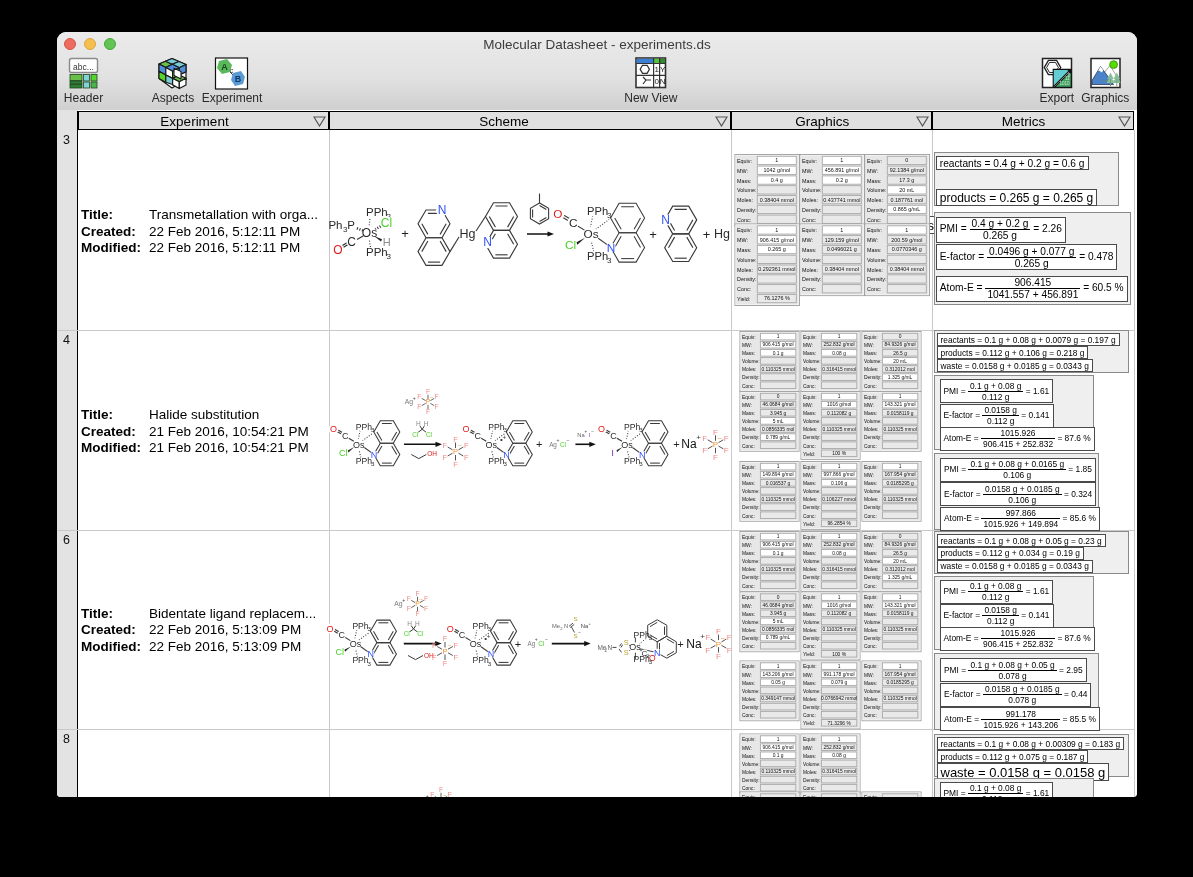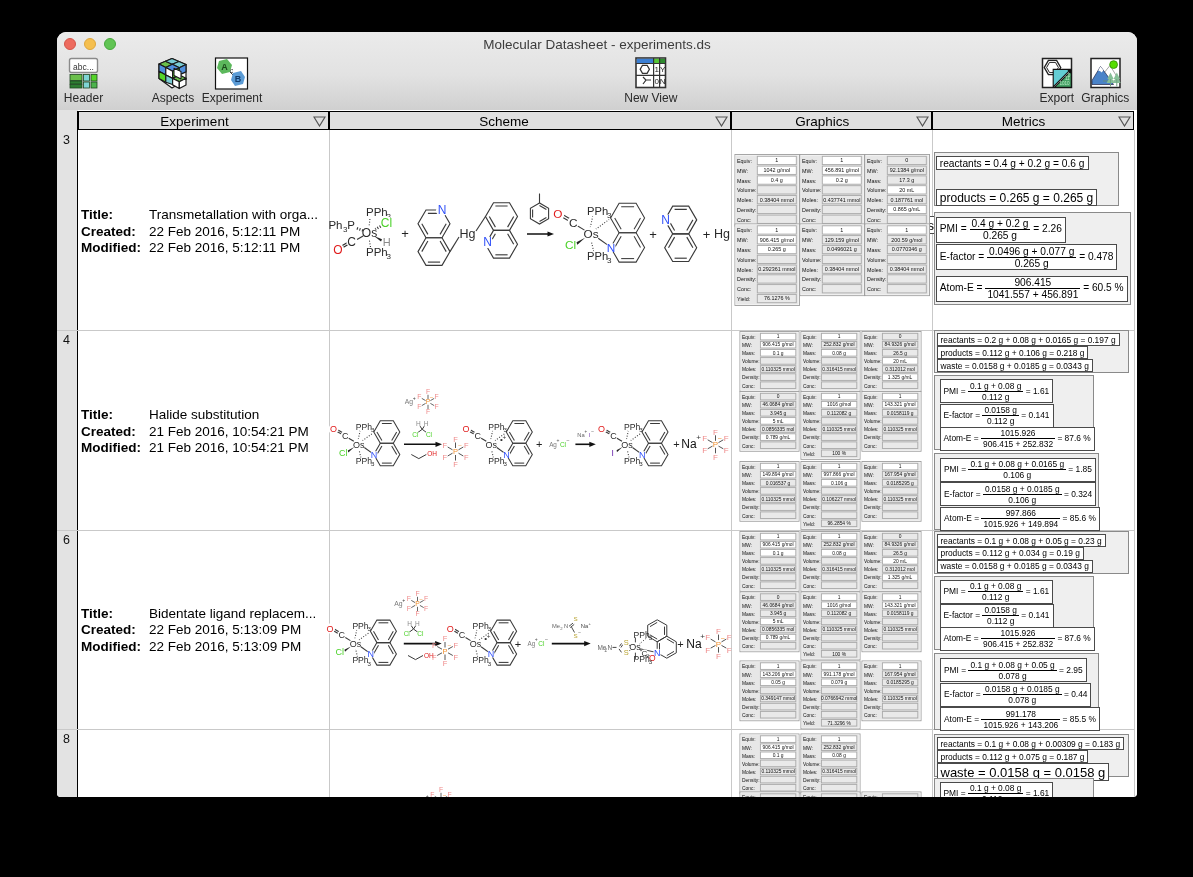--- a/index.html
+++ b/index.html
@@ -71,21 +71,21 @@
     <div style="position:absolute;left:92.0px;top:606.5px;font-size:13.5px;color:#000;font-weight:normal;white-space:nowrap;">22 Feb 2016, 5:13:09 PM</div>
     <div style="position:absolute;left:876.5px;top:119.5px;width:185.0px;height:54.5px;background:#efefef;border:1px solid #8a8a8a;box-sizing:border-box;"></div>
     <div style="position:absolute;left:878.8px;top:124.30000000000001px;background:#fff;border:1px solid #4a4a4a;padding:0.5px 3px;font-size:10.2px;color:#000;white-space:nowrap;">reactants = 0.4 g + 0.2 g = 0.6 g</div>
     <div style="position:absolute;left:878.8px;top:157px;background:#fff;border:1px solid #4a4a4a;padding:0.5px 3px;font-size:12px;color:#000;white-space:nowrap;">products = 0.265 g = 0.265 g</div>
     <div style="position:absolute;left:850px;top:156.3px;background:#fff;border:1px solid #4a4a4a;padding:0.5px 3px;font-size:13px;color:#000;white-space:nowrap;margin-top:28px;">waste = 0.0496 g + 0.077 g = 0.127 g</div>
     <div style="position:absolute;left:876.5px;top:179.5px;width:197.5px;height:93.0px;background:#efefef;border:1px solid #8a8a8a;box-sizing:border-box;"></div>
     <div style="position:absolute;left:878.8px;top:184.7px;background:#fff;border:1px solid #4a4a4a;padding:0.5px 3px;font-size:10.2px;color:#000;white-space:nowrap;">PMI = <span style="display:inline-block;vertical-align:middle;text-align:center;"><span style="display:block;border-bottom:1px solid #000;padding:0 2px;">0.4 g + 0.2 g</span><span style="display:block;padding:0 2px;">0.265 g</span></span> = 2.26</div>
     <div style="position:absolute;left:878.8px;top:212.4px;background:#fff;border:1px solid #4a4a4a;padding:0.5px 3px;font-size:10.2px;color:#000;white-space:nowrap;">E-factor = <span style="display:inline-block;vertical-align:middle;text-align:center;"><span style="display:block;border-bottom:1px solid #000;padding:0 2px;">0.0496 g + 0.077 g</span><span style="display:block;padding:0 2px;">0.265 g</span></span> = 0.478</div>
     <div style="position:absolute;left:878.8px;top:243.89999999999998px;background:#fff;border:1px solid #4a4a4a;padding:0.5px 3px;font-size:10.2px;color:#000;white-space:nowrap;">Atom-E = <span style="display:inline-block;vertical-align:middle;text-align:center;"><span style="display:block;border-bottom:1px solid #000;padding:0 2px;">906.415</span><span style="display:block;padding:0 2px;">1041.557 + 456.891</span></span> = 60.5 %</div>
     <div style="position:absolute;left:876.5px;top:297.8px;width:195.0px;height:43.0px;background:#efefef;border:1px solid #8a8a8a;box-sizing:border-box;"></div>
-    <div style="position:absolute;left:879.5px;top:301.3px;background:#fff;border:1px solid #4a4a4a;padding:0.5px 3px;font-size:8.4px;color:#000;white-space:nowrap;">reactants = 0.2 g + 0.08 g + 0.0165 g = 0.197 g</div>
+    <div style="position:absolute;left:879.5px;top:301.3px;background:#fff;border:1px solid #4a4a4a;padding:0.5px 3px;font-size:8.4px;color:#000;white-space:nowrap;">reactants = 0.1 g + 0.08 g + 0.0079 g = 0.197 g</div>
     <div style="position:absolute;left:879.5px;top:314.1px;background:#fff;border:1px solid #4a4a4a;padding:0.5px 3px;font-size:8.4px;color:#000;white-space:nowrap;">products = 0.112 g + 0.106 g = 0.218 g</div>
     <div style="position:absolute;left:879.5px;top:327.0px;background:#fff;border:1px solid #4a4a4a;padding:0.5px 3px;font-size:8.4px;color:#000;white-space:nowrap;">waste = 0.0158 g + 0.0185 g = 0.0343 g</div>
     <div style="position:absolute;left:876.5px;top:343.3px;width:160.0px;height:74.5px;background:#efefef;border:1px solid #8a8a8a;box-sizing:border-box;"></div>
     <div style="position:absolute;left:882.5px;top:347.3px;background:#fff;border:1px solid #4a4a4a;padding:0.5px 3px;font-size:8.4px;color:#000;white-space:nowrap;">PMI = <span style="display:inline-block;vertical-align:middle;text-align:center;"><span style="display:block;border-bottom:1px solid #000;padding:0 2px;">0.1 g + 0.08 g</span><span style="display:block;padding:0 2px;">0.112 g</span></span> = 1.61</div>
     <div style="position:absolute;left:882.5px;top:371.6px;background:#fff;border:1px solid #4a4a4a;padding:0.5px 3px;font-size:8.4px;color:#000;white-space:nowrap;">E-factor = <span style="display:inline-block;vertical-align:middle;text-align:center;"><span style="display:block;border-bottom:1px solid #000;padding:0 2px;">0.0158 g</span><span style="display:block;padding:0 2px;">0.112 g</span></span> = 0.141</div>
     <div style="position:absolute;left:882.5px;top:394.6px;background:#fff;border:1px solid #4a4a4a;padding:0.5px 3px;font-size:8.4px;color:#000;white-space:nowrap;">Atom-E = <span style="display:inline-block;vertical-align:middle;text-align:center;"><span style="display:block;border-bottom:1px solid #000;padding:0 2px;">1015.926</span><span style="display:block;padding:0 2px;">906.415 + 252.832</span></span> = 87.6 %</div>
     <div style="position:absolute;left:876.5px;top:420.8px;width:165.0px;height:77.0px;background:#efefef;border:1px solid #8a8a8a;box-sizing:border-box;"></div>
     <div style="position:absolute;left:883px;top:425.8px;background:#fff;border:1px solid #4a4a4a;padding:0.5px 3px;font-size:8.4px;color:#000;white-space:nowrap;">PMI = <span style="display:inline-block;vertical-align:middle;text-align:center;"><span style="display:block;border-bottom:1px solid #000;padding:0 2px;">0.1 g + 0.08 g + 0.0165 g</span><span style="display:block;padding:0 2px;">0.106 g</span></span> = 1.85</div>
     <div style="position:absolute;left:883px;top:450.3px;background:#fff;border:1px solid #4a4a4a;padding:0.5px 3px;font-size:8.4px;color:#000;white-space:nowrap;">E-factor = <span style="display:inline-block;vertical-align:middle;text-align:center;"><span style="display:block;border-bottom:1px solid #000;padding:0 2px;">0.0158 g + 0.0185 g</span><span style="display:block;padding:0 2px;">0.106 g</span></span> = 0.324</div>
     <div style="position:absolute;left:883px;top:474.8px;background:#fff;border:1px solid #4a4a4a;padding:0.5px 3px;font-size:8.4px;color:#000;white-space:nowrap;">Atom-E = <span style="display:inline-block;vertical-align:middle;text-align:center;"><span style="display:block;border-bottom:1px solid #000;padding:0 2px;">997.866</span><span style="display:block;padding:0 2px;">1015.926 + 149.894</span></span> = 85.6 %</div>

